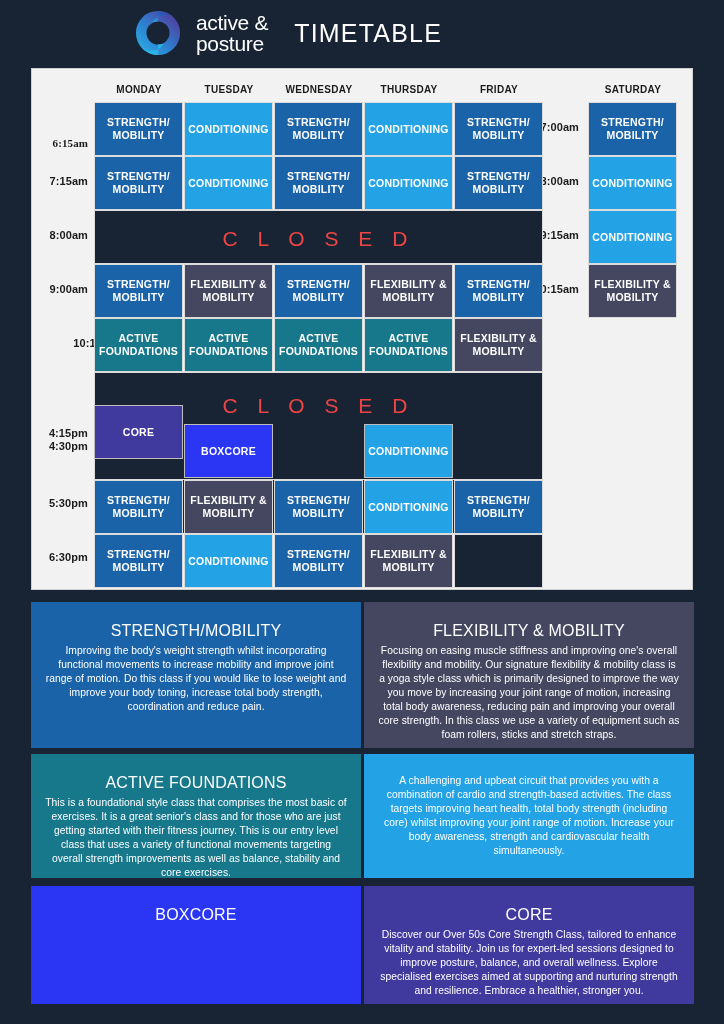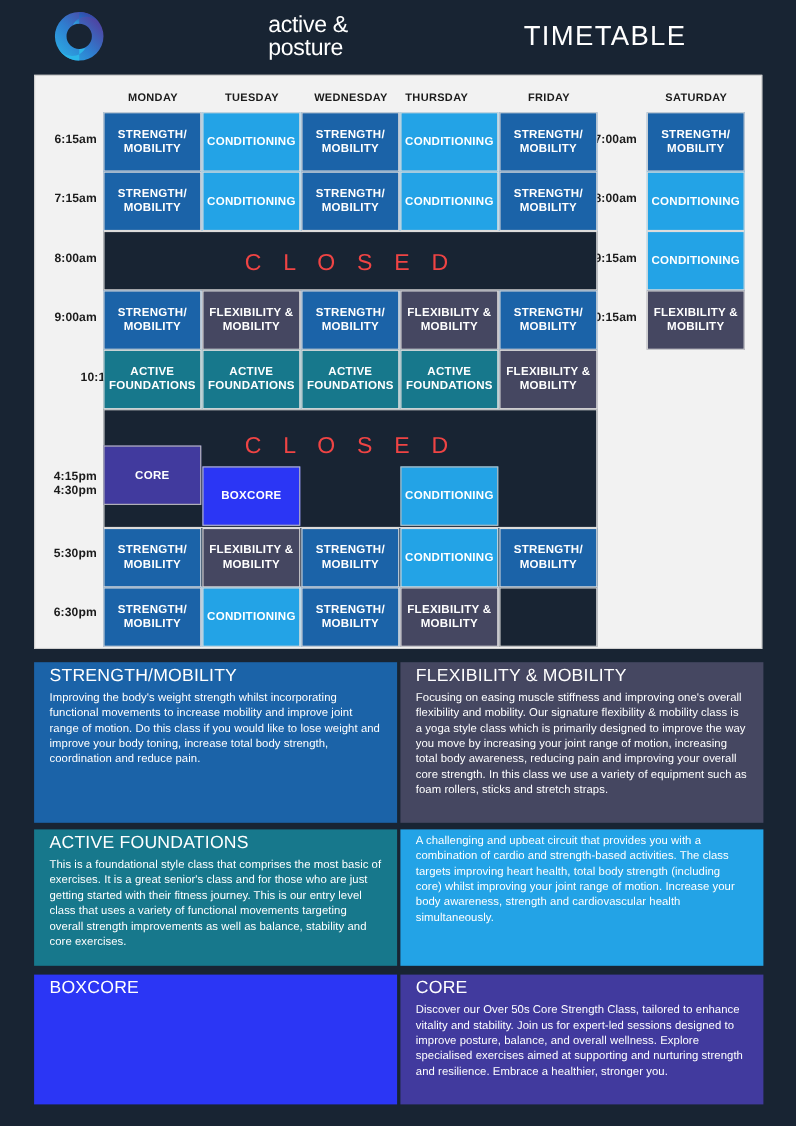--- a/index.html
+++ b/index.html
@@ -20,23 +20,22 @@
     background: #182433;
   }
 
   
   .header {
     position: absolute;
     top: 0; left: 0;
     width: 576px; height: 66px;
     display: flex;
     align-items: center;
-    justify-content: space-between;
+    justify-content: center;
     gap: 14px;
-    margin-left: 48px;
   }
   .logo-mark {
     width: 48px; height: 48px;
     position: relative;
     flex: 0 0 auto;
   }
   .logo-mark svg { display: block; width: 48px; height: 48px; }
 
   .logo-word {
     color: #ffffff;
@@ -117,22 +116,23 @@
 
   .empty-cell {
     position: absolute;
     background: #182433;
     border: 1px solid #dcdcdc;
   }
 
   
   .card {
     position: absolute;
-    padding: 4px 14px 12px 14px;
-    color: #ffffff;
+    padding: 20px 14px 12px 14px;
+    color: #ffffff;
+    text-align: center;
   }
   .card h3 {
     font-size: 16px;
     font-weight: 400;
     letter-spacing: 0.2px;
     margin-bottom: 4px;
   }
   .card p {
     font-size: 10.3px;
     line-height: 14px;
@@ -170,25 +170,25 @@
       <span class="l2">posture</span>
     </div>
     <div class="header-title">TIMETABLE</div>
   </div>
 
   <div class="tt-panel">
 
     <div class="daylabel" style="left:62px;  width:90px;">MONDAY</div>
     <div class="daylabel" style="left:152px; width:90px;">TUESDAY</div>
     <div class="daylabel" style="left:242px; width:90px;">WEDNESDAY</div>
-    <div class="daylabel" style="left:320px; width:90px;">THURSDAY</div>
+    <div class="daylabel" style="left:332px; width:90px;">THURSDAY</div>
     <div class="daylabel" style="left:422px; width:90px;">FRIDAY</div>
     <div class="daylabel" style="left:553px; width:96px;">SATURDAY</div>
 
-    <div class="timelabel" style="left:8px;  top:52px;  width:48px;">6:15am</div>
+    <div class="timelabel" style="left:8px;  top:68px;  width:48px;font-family:Liberation Serif, serif;">6:15am</div>
     <div class="timelabel" style="left:8px;  top:106px; width:48px;">7:15am</div>
     <div class="timelabel" style="left:8px;  top:160px; width:48px;">8:00am</div>
     <div class="timelabel" style="left:8px;  top:214px; width:48px;">9:00am</div>
     <div class="timelabel" style="left:8px;  top:268px; width:48px;margin-left:30px;">10:10am</div>
     <div class="timelabel" style="left:8px;  top:358px; width:48px;">
       <span>4:15pm</span>
       <span>4:30pm</span>
     </div>
     <div class="timelabel" style="left:8px;  top:428px; width:48px;">5:30pm</div>
     <div class="timelabel" style="left:8px;  top:482px; width:48px;">6:30pm</div>

